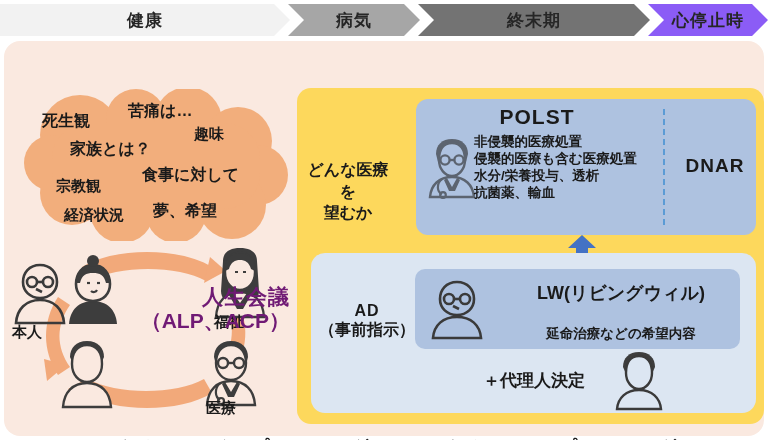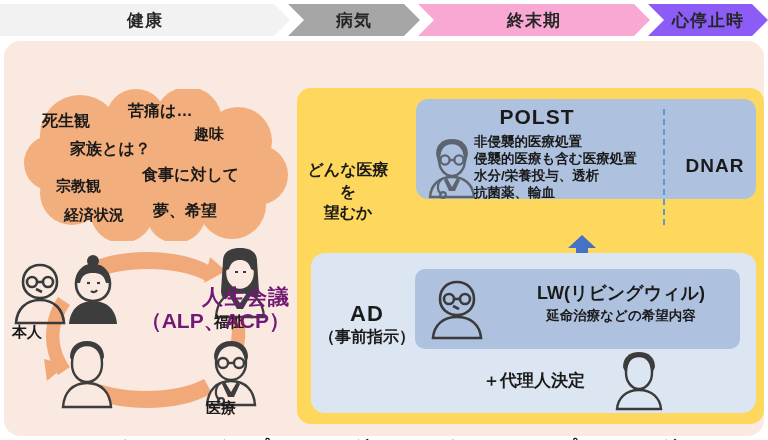--- a/index.html
+++ b/index.html
@@ -17,21 +17,21 @@
     position:absolute;top:0;height:32px;
     display:flex;align-items:center;justify-content:center;
     font-weight:bold;font-size:17px;color:#262626;letter-spacing:1px;
     box-sizing:border-box;
   }
   .phase span{position:relative;z-index:2;}
   .ph0{left:0;width:290px;background:#f2f2f2;
        clip-path:polygon(0 0,274px 0,290px 50%,274px 100%,0 100%);}
   .ph1{left:288px;width:132px;background:#a6a6a6;
        clip-path:polygon(0 0,116px 0,132px 50%,116px 100%,0 100%,16px 50%);}
-  .ph2{left:418px;width:232px;background:#f9a8d4;
+  .ph2{left:418px;width:232px;background:#737373;
        clip-path:polygon(0 0,216px 0,232px 50%,216px 100%,0 100%,16px 50%);}
   .ph3{left:648px;width:120px;background:#8b5cf6;
        clip-path:polygon(0 0,104px 0,120px 50%,104px 100%,0 100%,16px 50%);}
 
   
   .card{
     position:absolute;left:4px;top:41px;width:760px;height:395px;
     background:#fae9e0;border-radius:16px;
   }
 
@@ -72,21 +72,21 @@
 
   
   .donna{
     position:absolute;left:298px;top:118px;width:92px;
     text-align:center;font-weight:bold;font-size:16px;color:#1a1a1a;
     line-height:1.35;
   }
 
   
   .polst{
-    position:absolute;left:412px;top:58px;width:340px;height:100px;
+    position:absolute;left:412px;top:58px;width:340px;height:136px;
     background:#aec2e0;border-radius:12px;
   }
   .polst-title{
     position:absolute;left:0;top:6px;width:242px;text-align:center;
     font-weight:bold;font-size:21px;color:#1a1a1a;letter-spacing:1px;
   }
   .polst-doc{position:absolute;left:8px;top:36px;}
   .polst-list{
     position:absolute;left:58px;top:34px;width:188px;
     font-weight:bold;font-size:13.5px;color:#1a1a1a;line-height:1.27;
@@ -106,30 +106,30 @@
 
   
   .ad{
     position:absolute;left:307px;top:212px;width:445px;height:160px;
     background:#dce6f2;border-radius:14px;
   }
   .ad-label{
     position:absolute;left:4px;top:48px;width:104px;text-align:center;
     font-weight:bold;color:#1a1a1a;line-height:1.2;
   }
-  .ad-label .l1{font-size:22px;letter-spacing:1px;}
+  .ad-label .l1{font-size:16px;letter-spacing:1px;}
   .ad-label .l2{font-size:16px;}
   .lw{
     position:absolute;left:104px;top:16px;width:325px;height:80px;
     background:#aec2e0;border-radius:10px;
   }
   .lw-person{position:absolute;left:10px;top:8px;}
   .lw-txt{position:absolute;left:92px;top:14px;width:228px;text-align:center;}
   .lw-txt .t1{font-weight:bold;font-size:18px;color:#1a1a1a;line-height:1.2;}
-  .lw-txt .t2{font-weight:bold;font-size:13.5px;color:#1a1a1a;line-height:1.3;margin-top:2px;}
+  .lw-txt .t2{font-weight:bold;font-size:13.5px;color:#1a1a1a;line-height:1.3;margin-top:20px;}
   .proxy{
     position:absolute;left:172px;top:116px;
     font-weight:bold;font-size:17px;color:#1a1a1a;white-space:nowrap;
   }
   .proxy-person{position:absolute;left:300px;top:96px;}
 
   
   .caption{
     position:absolute;left:0;top:394px;width:760px;
     text-align:center;font-weight:bold;font-size:19px;color:#1a1a1a;

